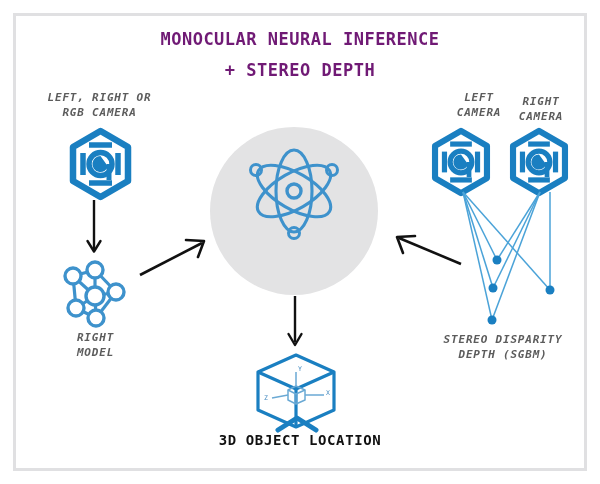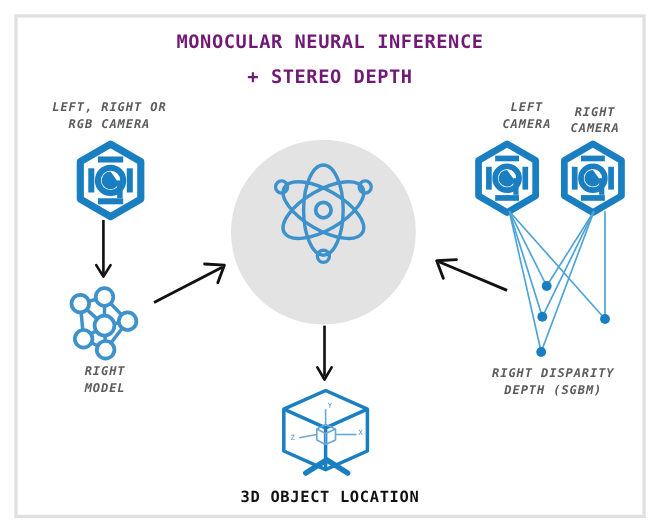--- a/index.html
+++ b/index.html
@@ -79,21 +79,20 @@
     position: absolute;
     left: 0;
     top: 432px;
     width: 600px;
     text-align: center;
     font-family: "DejaVu Sans Mono", monospace;
     font-weight: bold;
     font-size: 14px;
     letter-spacing: 0.6px;
     color: #111111;
-    margin-top: 12px;
   }
   svg { display: block; overflow: visible; }
 </style>
 </head>
 <body>
 
 <div id="canvas">
 
   <div id="frame"></div>
 
@@ -241,21 +240,21 @@
       </g>
       <g fill="#1a7fc1">
         <circle cx="57" cy="70" r="4.5"></circle>
         <circle cx="53" cy="98" r="4.5"></circle>
         <circle cx="110" cy="100" r="4.5"></circle>
         <circle cx="52" cy="130" r="4.5"></circle>
       </g>
     </svg>
   </div>
 
-  <div class="label" style="left:418px; top:332px; width:170px;">RIGHT DISPARITY
+  <div class="label" style="left:418px; top:332px; width:170px;">STEREO DISPARITY
 DEPTH (SGBM)</div>
 
   <div class="node" style="left:391px; top:232px;">
     <svg width="72" height="38" viewBox="0 0 72 38">
       <path d="M70,32 L8,6" stroke="#111111" stroke-width="2.6" fill="none"></path>
       <path d="M24,4 L6,5 L12,21" stroke="#111111" stroke-width="2.6" fill="none" stroke-linecap="round" stroke-linejoin="round"></path>
     </svg>
   </div>
 
   <div class="node" style="left:248px; top:352px;">

